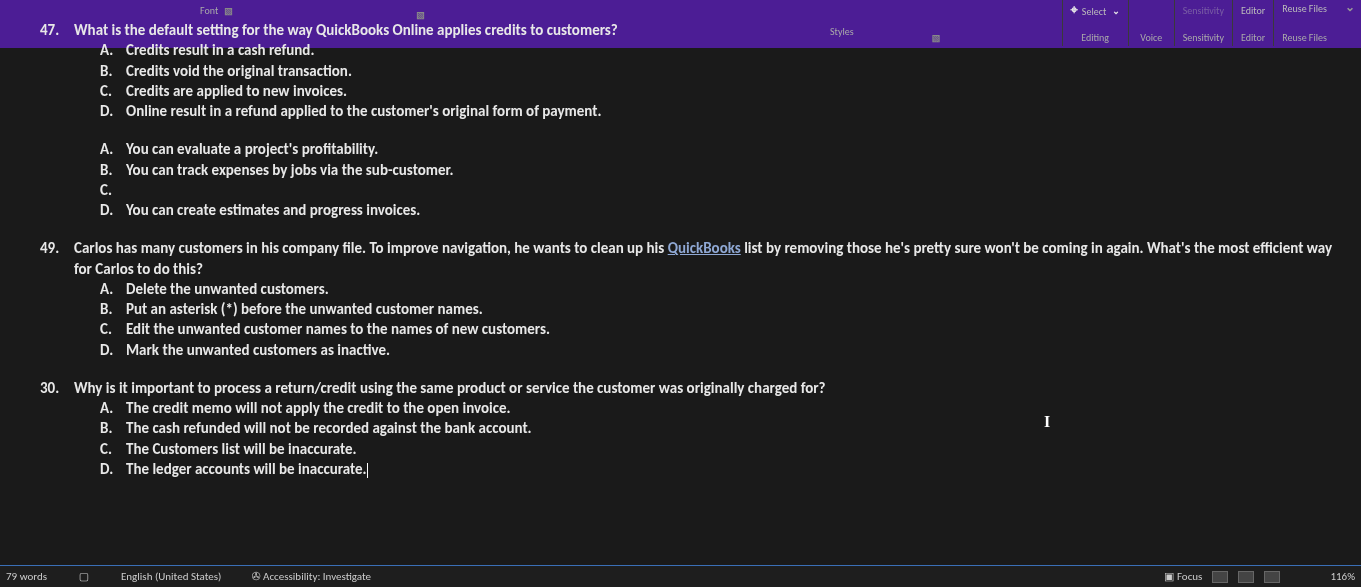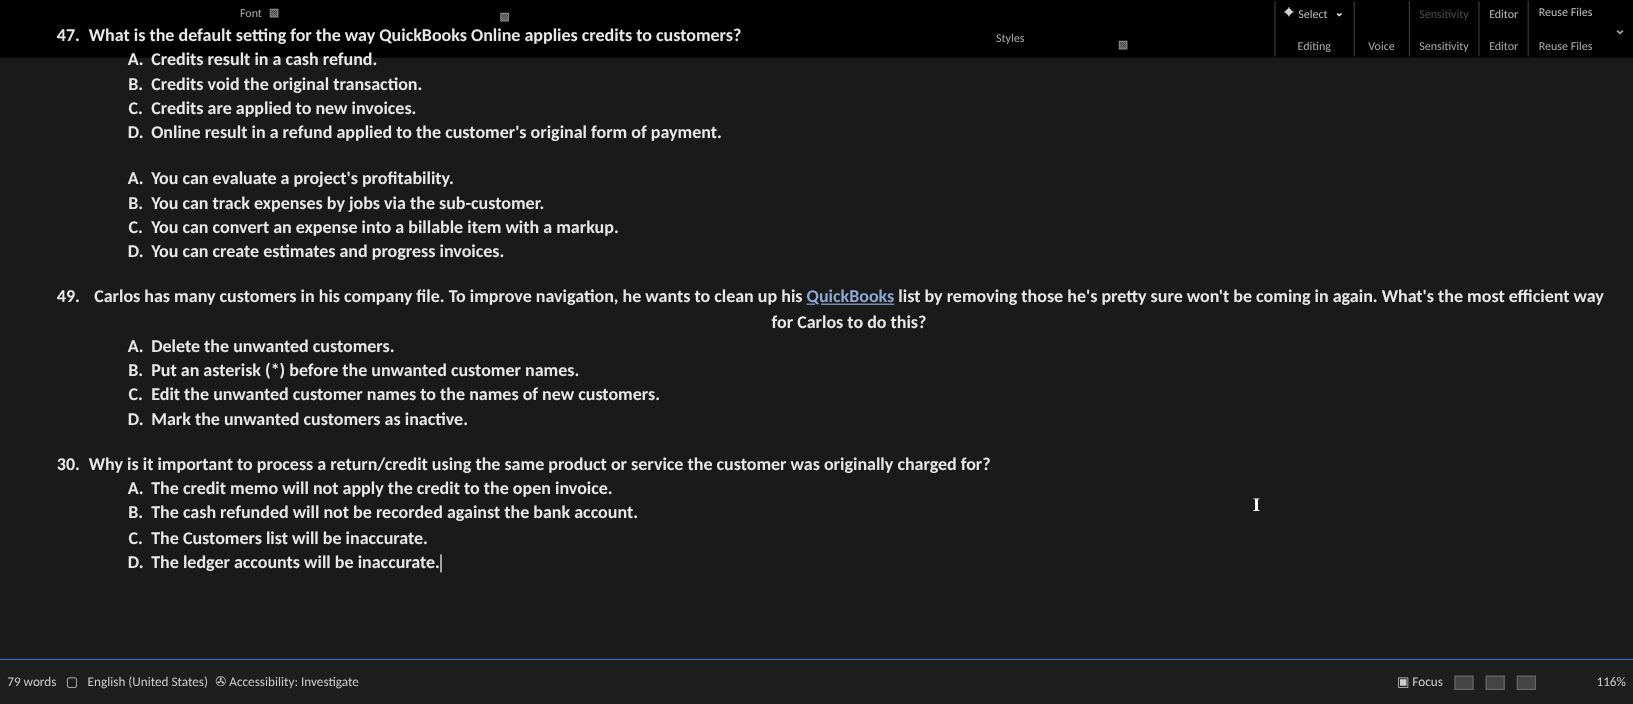--- a/index.html
+++ b/index.html
@@ -17,24 +17,24 @@
       font-weight: bold;
       position: relative;
       overflow: hidden;
     }
     .ribbon {
       position: absolute;
       top: 0;
       right: 0;
       width: 100%;
       height: 48px;
-      background: #000000;
+      background: #4c1d95;
       display: flex;
       justify-content: flex-end;
-      align-items: center;
+      align-items: flex-start;
       padding-right: 6px;
     }
     .ribbon-group {
       display: flex;
       flex-direction: column;
       align-items: center;
       border-left: 1px solid #3a3a3a;
       padding: 2px 8px;
       height: 46px;
       justify-content: space-between;
@@ -84,21 +84,20 @@
     }
     .document {
       position: absolute;
       top: 20px;
       left: 40px;
       right: 20px;
       line-height: 1.35;
     }
     .question {
       margin-bottom: 18px;
-      text-align: center;
     }
     .q-text {
       display: flex;
     }
     .q-num {
       min-width: 34px;
     }
     .options {
       margin-left: 60px;
     }
@@ -124,30 +123,30 @@
       left: 1044px;
       color: #fff;
       font-family: serif;
       font-size: 16px;
     }
     .statusbar {
       position: absolute;
       bottom: 0;
       left: 0;
       right: 0;
-      height: 38px;
+      height: 22px;
       background: #1e1e1e;
       border-top: 1px solid #3a6fb7;
       display: flex;
       align-items: center;
       padding: 0 6px;
       font-size: 11px;
       font-weight: normal;
       color: #ccc;
-      gap: 6px;
+      gap: 30px;
     }
     .statusbar-right {
       margin-left: auto;
       display: flex;
       align-items: center;
       gap: 10px;
     }
     .view-btn {
       width: 16px;
       height: 12px;
@@ -270,21 +269,20 @@
       <div class="option">
           <span class="opt-letter">A.</span>
           <span>You can evaluate a project's profitability.</span>
         </div>
       <div class="option">
           <span class="opt-letter">B.</span>
           <span>You can track expenses by jobs via the sub-customer.</span>
         </div>
       <div class="option">
           <span class="opt-letter">C.</span>
-          <span>You can convert an expense into a billable item with a markup.</span>
         </div>
       <div class="option">
           <span class="opt-letter">D.</span>
           <span>You can create estimates and progress invoices.</span>
         </div>
     </div>
   </div>
 
   <div class="question">
     <div class="q-text">

